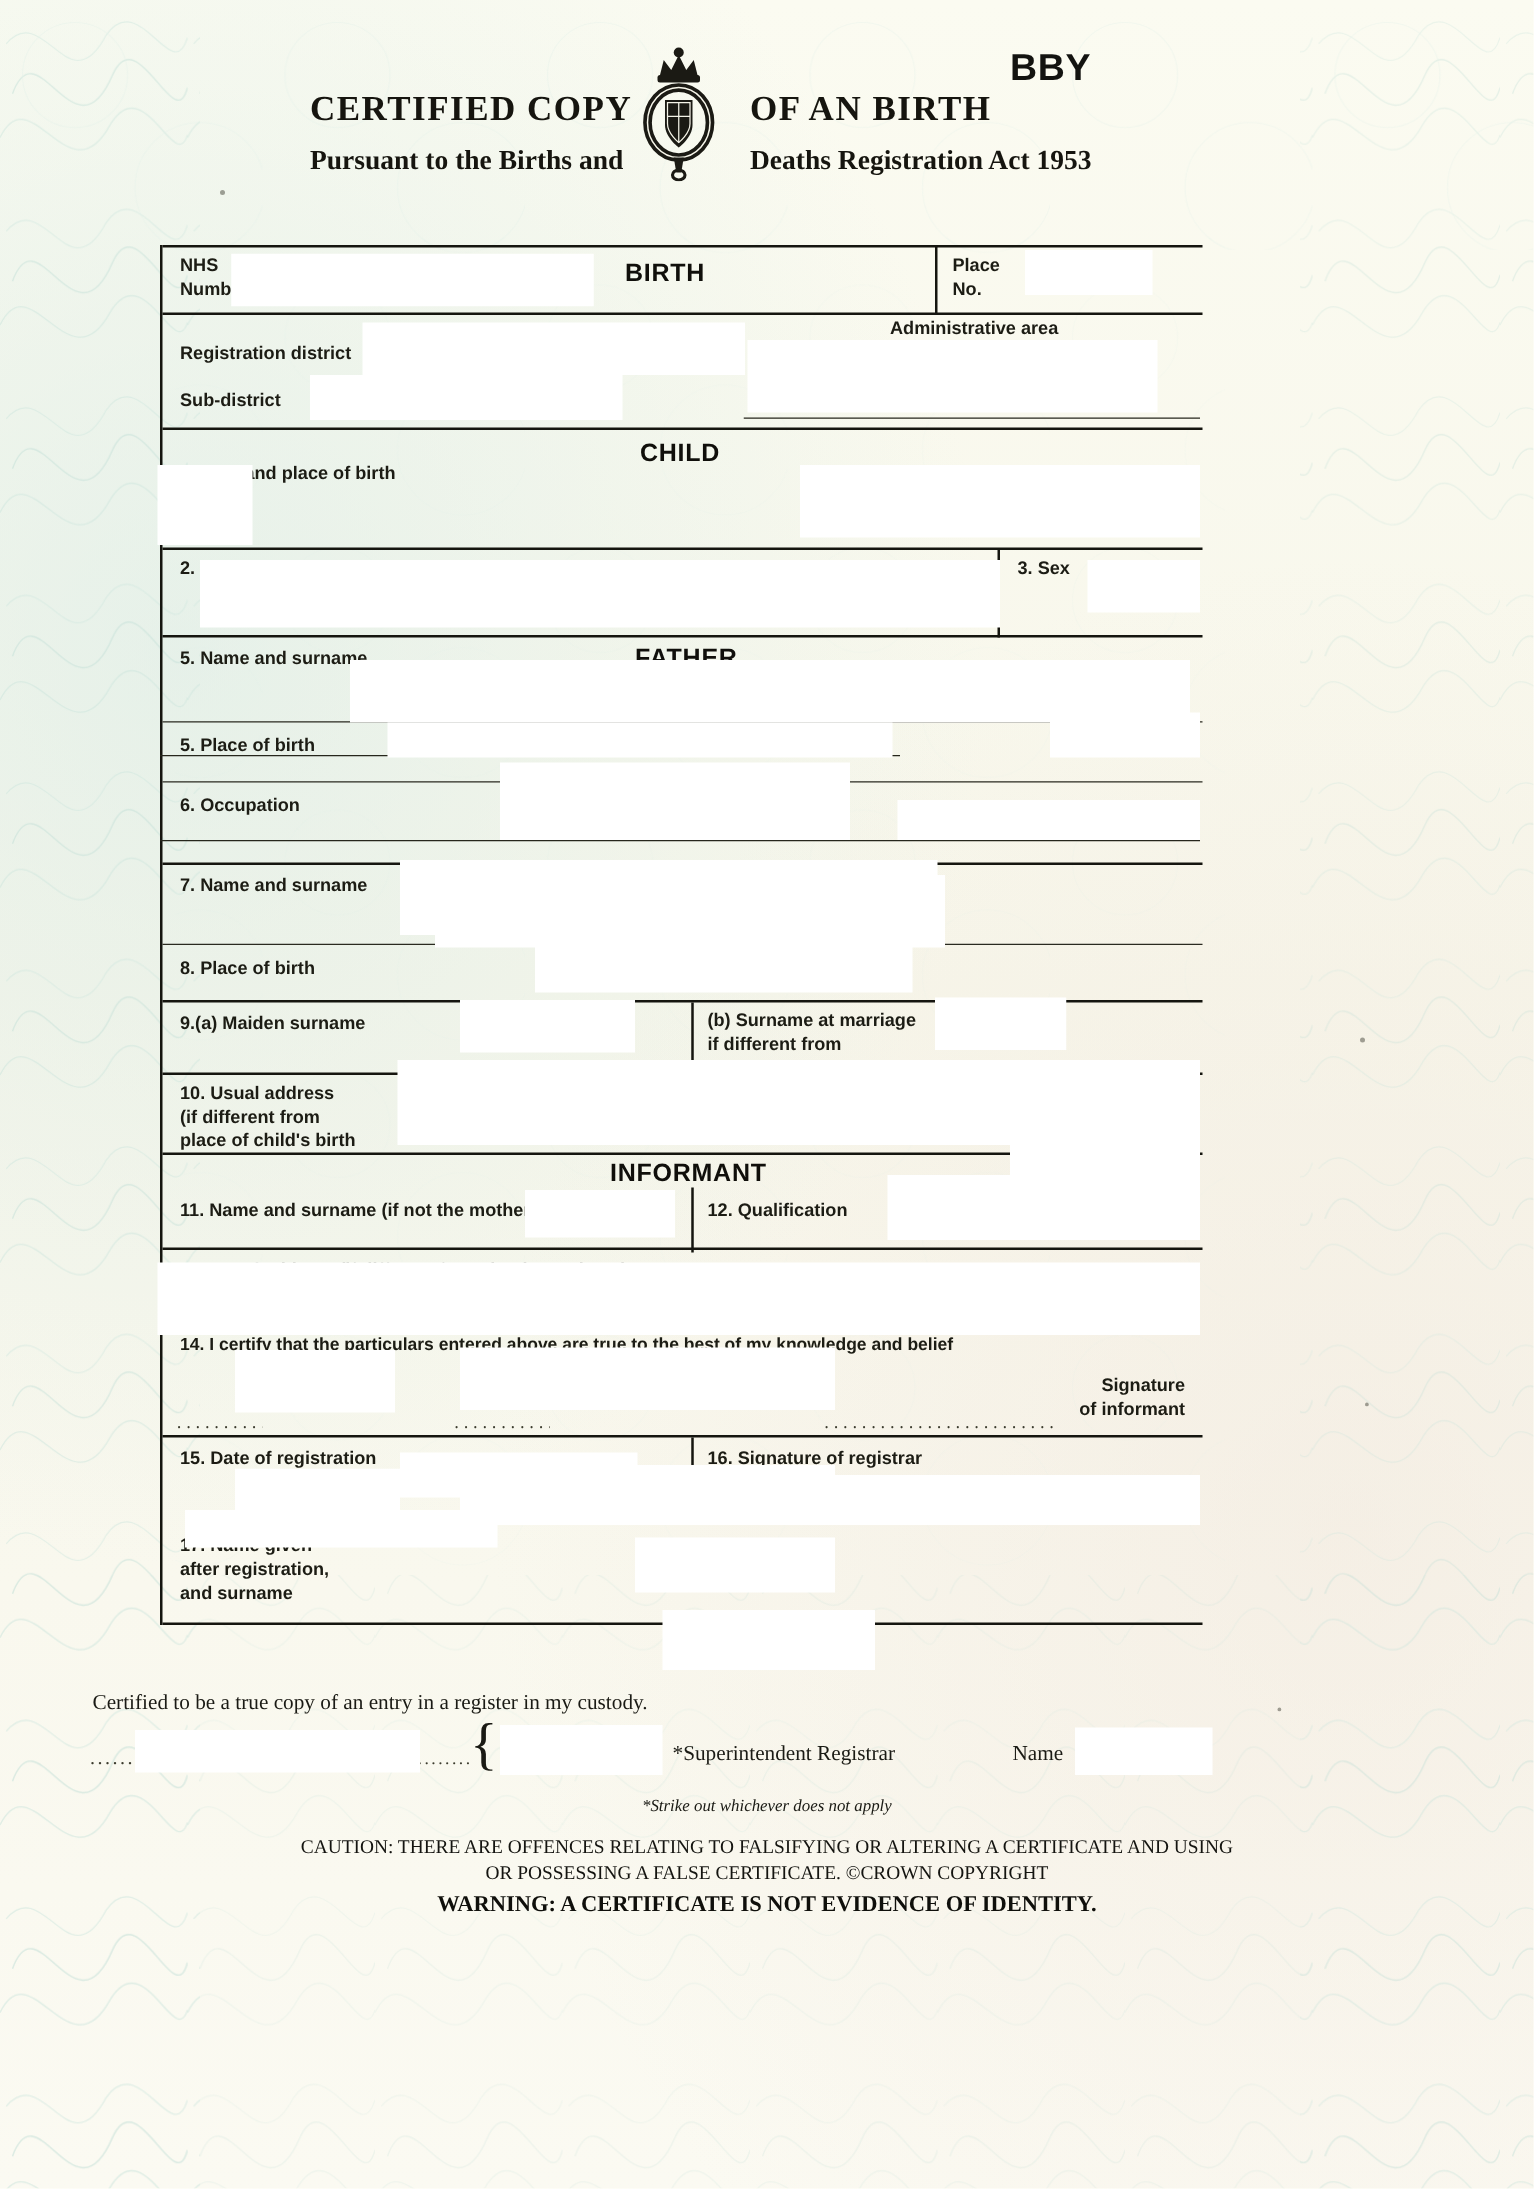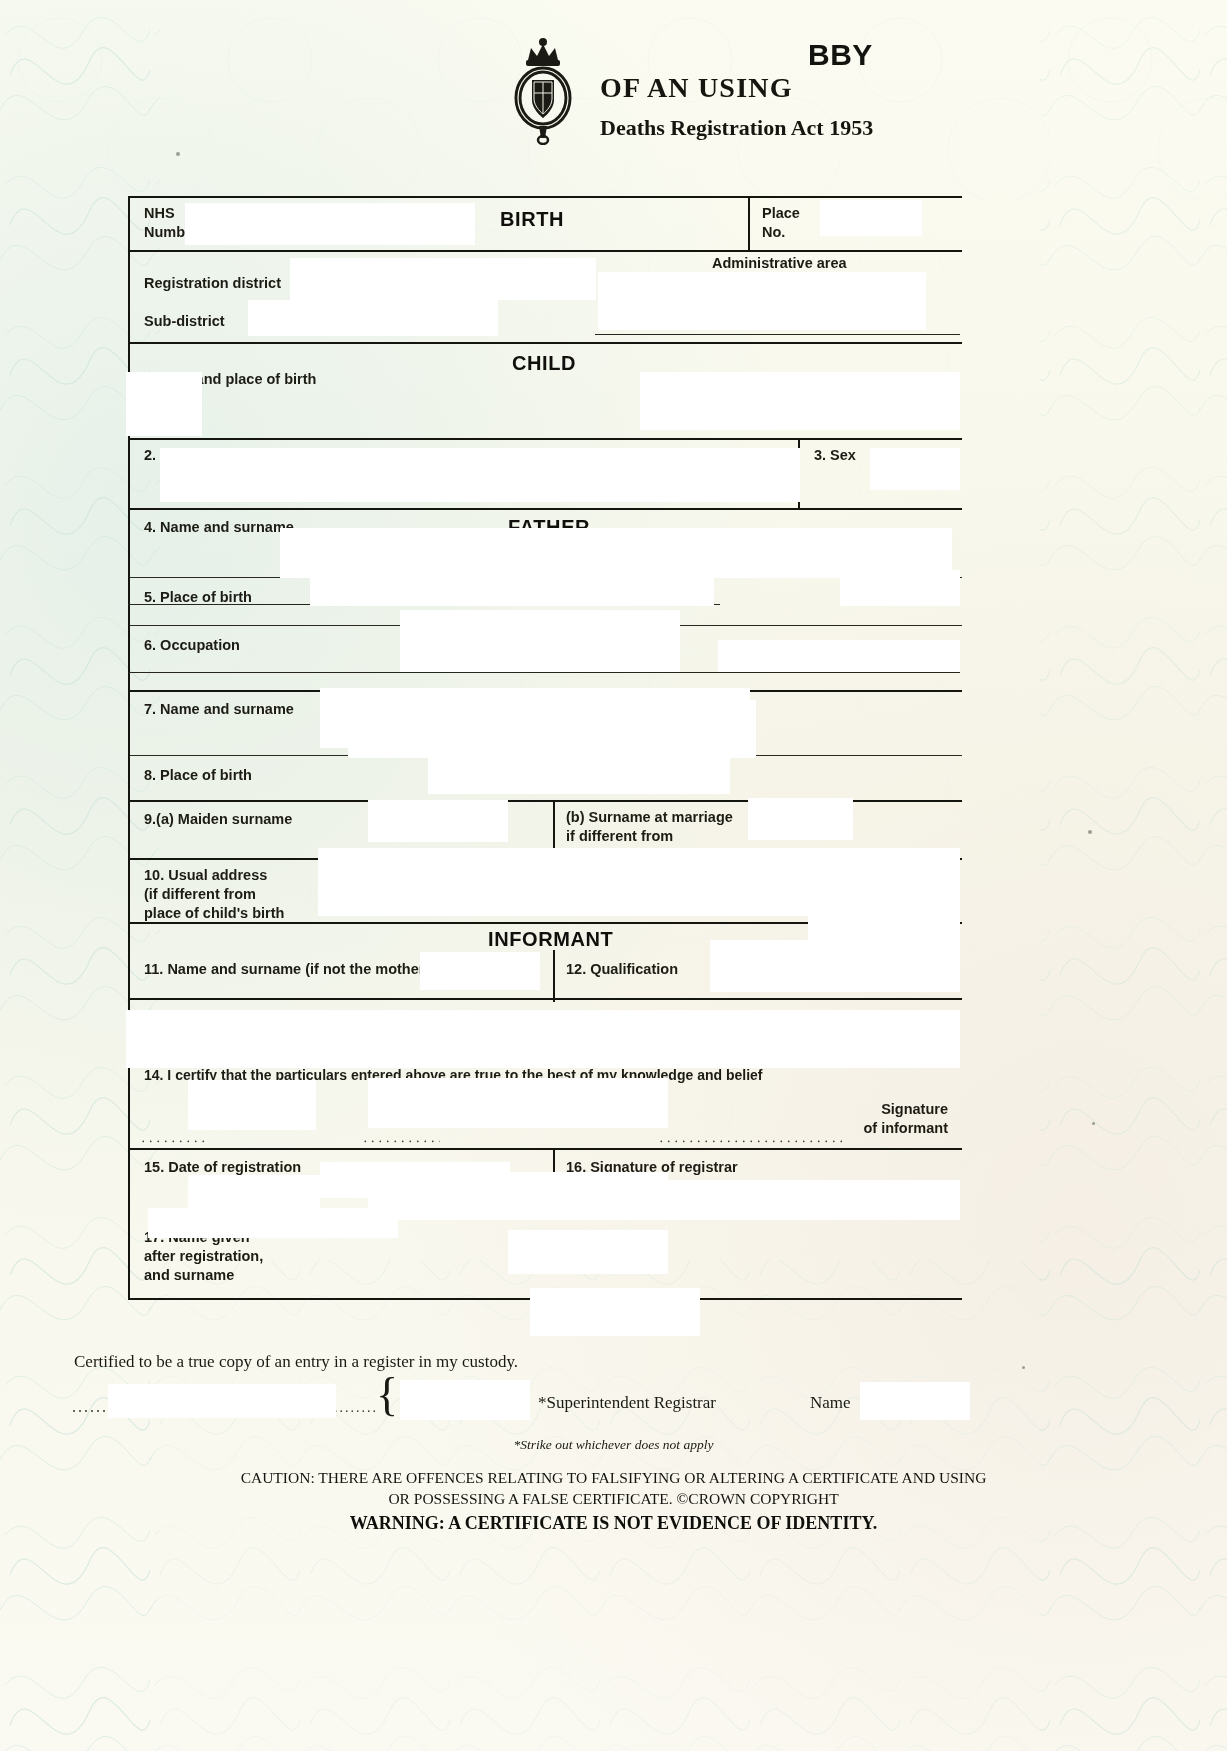--- a/index.html
+++ b/index.html
@@ -244,23 +244,27 @@
         <path d="M24,50 L46,50 L46,70 C46,80 35,88 35,88 C35,88 24,80 24,70 Z" fill="#1b1a14"></path>
         <path d="M26,52 L44,52 L44,69 C44,77 35,84 35,84 C35,84 26,77 26,69 Z" fill="none" stroke="#f4f3e7" stroke-width="1"></path>
         <line x1="35" y1="52" x2="35" y2="84" stroke="#f4f3e7" stroke-width="1"></line>
         <line x1="26" y1="63" x2="44" y2="63" stroke="#f4f3e7" stroke-width="1"></line>
 
         <path d="M31,96 L39,96 L37,108 L33,108 Z"></path>
         <ellipse cx="35" cy="110" rx="5" ry="4" fill="none" stroke="#1b1a14" stroke-width="2.5"></ellipse>
       </g>
     </svg>
 
+    <div class="hdr-left">
+      <div class="hdr-line1">CERTIFIED COPY</div>
+      <div class="hdr-line2">Pursuant to the Births and</div>
+    </div>
 
     <div class="hdr-right">
-      <div class="hdr-line1">OF AN USING</div>
+      <div class="hdr-line1">OF AN BIRTH</div>
       <div class="hdr-line2">Deaths Registration Act 1953</div>
     </div>
 
     <div class="bby">BBY</div>
   </div>
 
   <div class="form">
     <div class="topline"></div>
 
     <div class="row" style="height:56px;">
@@ -286,21 +290,21 @@
       <div class="section-head" style="left:382px; top:8px;">CHILD</div>
     </div>
 
     <div class="row" style="height:70px;">
       <div class="lbl" style="left:14px; top:6px;">2. Name and surname</div>
       <div class="vline" style="left:668px; top:0; height:70px;"></div>
       <div class="lbl" style="left:684px; top:6px;">3. Sex</div>
     </div>
 
     <div class="row thin" style="height:68px;">
-      <div class="lbl" style="left:14px; top:8px;">4. Name and surname</div>
+      <div class="lbl" style="left:14px; top:8px;">5. Name and surname</div>
       <div class="section-head" style="left:378px; top:6px;">FATHER</div>
     </div>
 
     <div class="row thin" style="height:48px;">
       <div class="lbl" style="left:14px; top:10px;">5. Place of birth</div>
     </div>
 
     <div class="row" style="height:66px;">
       <div class="lbl" style="left:14px; top:10px;">6. Occupation</div>
     </div>

